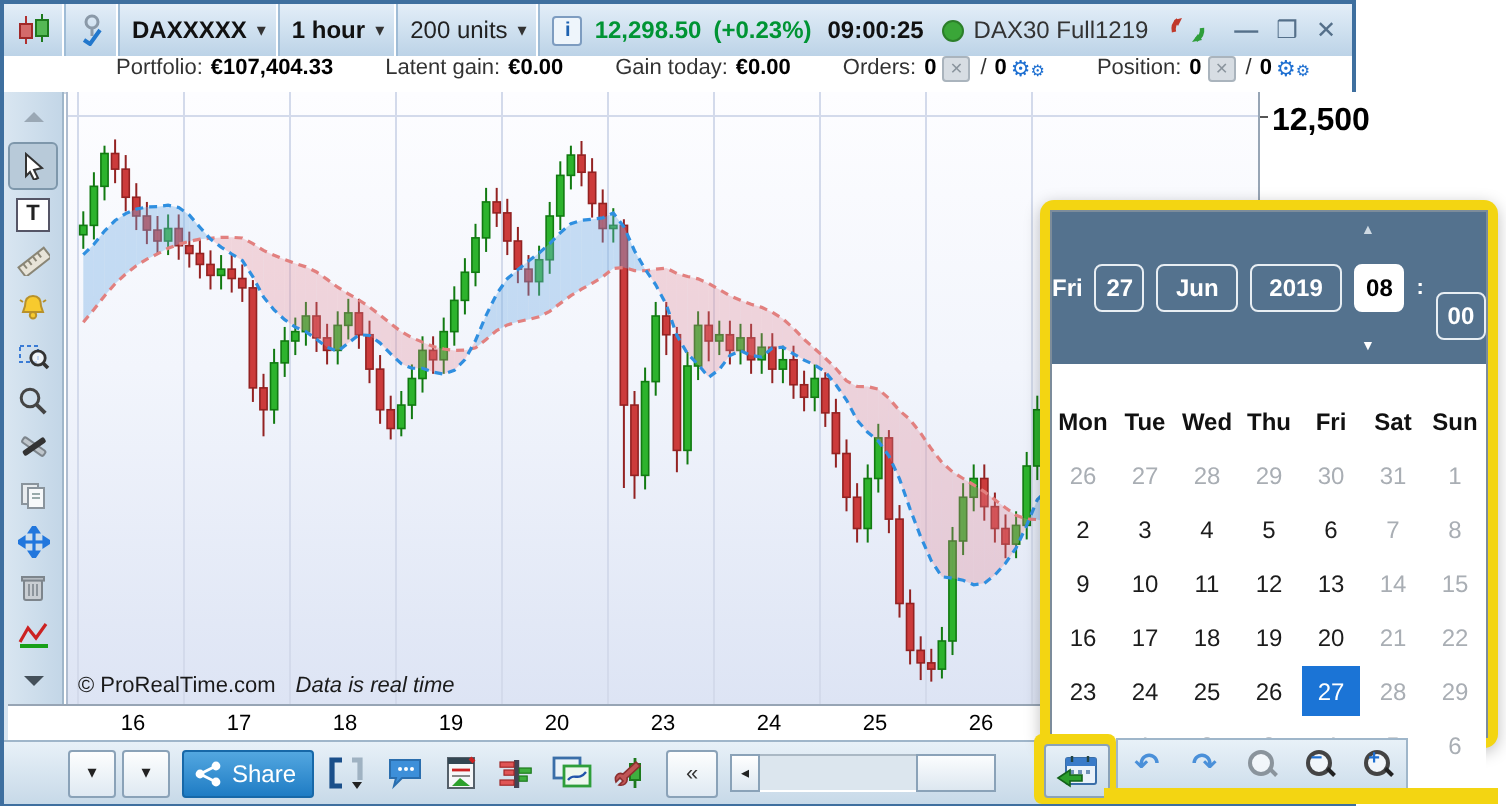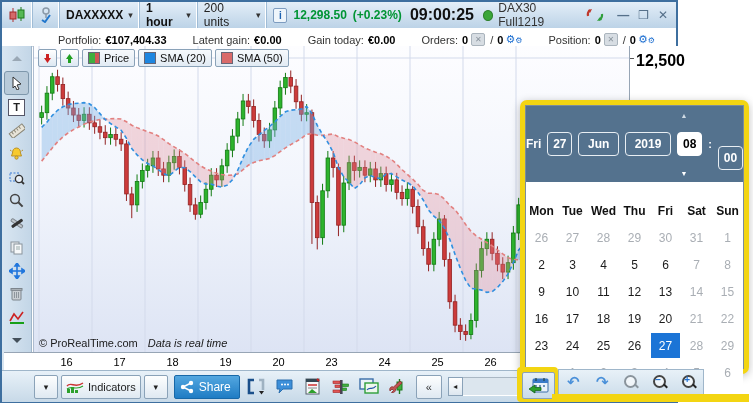--- a/index.html
+++ b/index.html
@@ -7,30 +7,30 @@
   
   #appwin{position:absolute;left:0;top:0;width:678px;height:403px;background:#fff;border:2px solid #3e6f9f;box-sizing:border-box;}
   
   #titlebar{position:absolute;left:0;top:0;width:674px;height:26px;display:flex;align-items:center;
     background:linear-gradient(#e3eef8,#bcd3e7);border-bottom:1px solid #8fb0cc;}
   .tb-sec{height:26px;display:flex;align-items:center;padding:0 6px;border-right:1px solid #9fbcd6;box-shadow:inset -1px 0 0 #fff;}
   .tb-plain{border-right:none;box-shadow:none;}
   .tb-label{font-weight:bold;font-size:12px;color:#111;}
   .tb-caret{font-size:9px;color:#333;margin-left:5px;}
   .price-txt{font-weight:bold;font-size:12px;color:#009434;margin-left:6px;}
-  .time-txt{font-weight:bold;font-size:16px;color:#111;margin-left:8px;}
+  .time-txt{font-weight:bold;font-size:12px;color:#111;margin-left:8px;}
   .feed-dot{width:9px;height:9px;border-radius:50%;background:#3aa638;border:1px solid #2c7f2a;margin:0 5px 0 9px;}
   .feed-txt{font-size:12px;color:#333;}
   .winbtn{font-size:12px;color:#55708a;font-weight:bold;margin-left:9px;cursor:default;}
   #info-icon{width:13px;height:13px;border:1px solid #7d9cc0;background:#eef5fb;color:#1d62b0;font-weight:bold;
     font-size:10px;display:flex;align-items:center;justify-content:center;border-radius:2px;}
   
   .mini-candles{position:relative;width:18px;height:16px;}
   
-  #portbar{position:absolute;left:0;top:26px;width:674px;height:18px;background:#fff;display:flex;align-items:flex-end;font-size:11px;border-bottom:1px solid #cdd6e2;}
+  #portbar{position:absolute;left:0;top:26px;width:674px;height:18px;background:#fff;display:flex;align-items:flex-start;font-size:11px;border-bottom:1px solid #cdd6e2;}
   #portbar .lbl{color:#333;margin-left:26px;}
   #portbar .val{font-weight:bold;color:#000;margin-left:4px;}
   .mini-x{display:inline-block;width:12px;height:11px;background:#d7dde3;border:1px solid #aab4bd;color:#8a949d;
     font-size:8px;line-height:11px;text-align:center;margin:0 3px;border-radius:2px;}
   .gear{color:#1d6fd1;font-size:11px;margin-left:2px;}
   
   #lefttools{position:absolute;left:0;top:44px;width:29px;height:356px;background:linear-gradient(90deg,#d9e6f1,#c3d6e7);
     border-right:1px solid #9fb6ca;display:flex;flex-direction:column;align-items:center;}
   .ltool{width:23px;height:22px;display:flex;align-items:center;justify-content:center;margin-top:2px;}
   .ltool.sel{background:#b8cad9;border:1px solid #7e97ab;border-radius:3px;}
@@ -562,44 +562,20 @@
           <polygon points="458.15,245.6805555555557 463.45,241.51388888888857 463.45,203.90340909090935 458.15,199.78409090909065" fill="rgba(226,138,148,0.32)" stroke="none"></polygon>
           <polygon points="463.45,241.51388888888857 468.74999999999994,235.61111111111143 468.74999999999994,207.8806818181813 463.45,203.90340909090935" fill="rgba(226,138,148,0.32)" stroke="none"></polygon>
           <polygon points="468.74999999999994,235.61111111111143 474.04999999999995,227.97222222222285 474.04999999999995,211.64488636363598 468.74999999999994,207.8806818181813" fill="rgba(226,138,148,0.32)" stroke="none"></polygon>
           <polygon points="474.04999999999995,227.97222222222285 479.34999999999997,216.6875 479.34999999999997,213.49147727272663 474.04999999999995,211.64488636363598" fill="rgba(226,138,148,0.32)" stroke="none"></polygon>
           <polygon points="479.34999999999997,216.6875 484.65,203.84027777777715 484.65,213.7755681818187 479.34999999999997,213.49147727272663" fill="rgba(120,175,228,0.40)" stroke="none"></polygon>
           <polygon points="484.65,203.84027777777715 489.95,198.6319444444443 489.95,215.3380681818187 484.65,213.7755681818187" fill="rgba(120,175,228,0.40)" stroke="none"></polygon>
           <polygon points="489.95,198.6319444444443 495.24999999999994,194.94270833333286 495.24999999999994,215.74644886363598 489.95,215.3380681818187" fill="rgba(120,175,228,0.40)" stroke="none"></polygon>
           <polyline points="7.65,115.125 12.95,108.73295454545467 18.25,101.95028409090935 23.549999999999997,95.87784090909065 28.85,90.97727272727337 34.15,86.85795454545467 39.449999999999996,83.59090909090935 44.75,80.9275568181813 50.05,78.15767045454533 55.349999999999994,76.13352272727337 60.65,74.64204545454533 65.95,73.57670454545467 71.25,73.1150568181813 76.55,72.68892045454533 81.85000000000001,72.65340909090935 87.15,73.00852272727337 92.45,75.81392045454533 97.75,79.22301136363598 103.05,81.63778409090935 108.35000000000001,83.73295454545467 113.65,85.72159090909065 118.95,87.42613636363598 124.25,89.98295454545467 129.54999999999998,93.71164772727337 134.85,97.61789772727337 140.15,100.8849431818187 145.45,104.0099431818187 150.75,107.4900568181813 156.05,111.57386363636402 161.35,115.83522727272663 166.65,119.84801136363598 171.95,122.86647727272663 177.25,125.0681818181813 182.55,127.234375 187.85,128.51278409090935 193.15,129.22301136363598 198.45,129.08096590909065 203.75,127.94460227272663 209.05,123.71875 214.35,119.2443181818187 219.65,116.4744318181813 224.95,114.84090909090935 230.25,113.70454545454533 235.55,112.42613636363598 240.85,109.65625 246.15,105.67897727272663 251.45,101.80823863636402 256.75,98.61221590909065 262.04999999999995,95.62926136363598 267.34999999999997,92.43323863636402 272.65,88.24289772727337 277.95,87.71022727272663 283.24999999999994,89.30823863636402 288.54999999999995,89.37926136363598 293.84999999999997,88.59801136363598 299.15,88.02982954545467 304.45,90.7286931818187 309.74999999999994,92.22017045454533 315.04999999999995,93.4275568181813 320.34999999999997,95.7713068181813 325.65,98.78977272727337 330.95,101.91477272727337 336.24999999999994,104.11647727272663 341.54999999999995,106.17613636363598 346.84999999999997,107.66761363636402 352.15,110.15340909090935 357.45,113.42045454545467 362.74999999999994,118.17897727272663 368.04999999999995,123.68323863636402 373.34999999999997,128.37073863636402 378.65,133.12926136363598 383.95,138.24289772727337 389.24999999999994,144.421875 394.54999999999995,147.22727272727337 399.84999999999997,147.29829545454533 405.15,148.57670454545467 410.45,153.1931818181813 415.74999999999994,159.30113636363598 421.04999999999995,163.84659090909065 426.34999999999997,170.59375 431.65,178.40625 436.95,185.2244318181813 442.24999999999994,189.9119318181813 447.54999999999995,193.25 452.84999999999997,196.44602272727337 458.15,199.78409090909065 463.45,203.90340909090935 468.74999999999994,207.8806818181813 474.04999999999995,211.64488636363598 479.34999999999997,213.49147727272663 484.65,213.7755681818187 489.95,215.3380681818187 495.24999999999994,215.74644886363598" fill="none" stroke="#e2807f" stroke-width="1.6" stroke-dasharray="4 3"></polyline>
           <polyline points="7.65,81.35763888888857 12.95,76.14930555555571 18.25,69.55208333333286 23.549999999999997,64.25694444444429 28.85,60.784722222222854 34.15,58.527777777777146 39.449999999999996,57.48611111111143 44.75,57.3125 50.05,56.61805555555571 55.349999999999994,57.746527777777146 60.65,61.47916666666714 65.95,67.64236111111143 71.25,73.54513888888857 76.55,77.53819444444429 81.85000000000001,81.01041666666714 87.15,84.22222222222285 92.45,92.38194444444429 97.75,102.45138888888857 103.05,108.96180555555571 108.35000000000001,113.82291666666714 113.65,117.55555555555571 118.95,119.8125 124.25,123.63194444444429 129.54999999999998,127.625 134.85,129.70833333333286 140.15,125.54166666666714 145.45,121.375 150.75,121.72222222222285 156.05,125.54166666666714 161.35,130.92361111111143 166.65,135.87152777777715 171.95,138.12847222222285 177.25,138.12847222222285 182.55,140.0381944444443 187.85,141.07986111111143 193.15,139.17013888888857 198.45,133.7881944444443 203.75,124.23958333333286 209.05,111.65277777777715 214.35,100.97569444444429 219.65,93.33680555555571 224.95,88.82291666666714 230.25,84.48263888888857 235.55,80.48958333333286 240.85,75.80208333333286 246.15,70.42013888888857 251.45,65.81944444444429 256.75,64.17013888888857 262.04999999999995,63.64930555555571 267.34999999999997,62.95486111111143 272.65,60.52430555555571 277.95,67.38194444444429 283.24999999999994,79.36111111111143 288.54999999999995,88.5625 293.84999999999997,96.375 299.15,106.35763888888857 304.45,121.80902777777715 309.74999999999994,130.8368055555557 315.04999999999995,136.21875 320.34999999999997,142.64236111111143 325.65,138.73611111111143 330.95,131.79166666666714 336.24999999999994,129.36111111111143 341.54999999999995,131.79166666666714 346.84999999999997,132.48611111111143 352.15,127.97222222222285 357.45,127.625 362.74999999999994,130.92361111111143 368.04999999999995,134.04861111111143 373.34999999999997,136.47916666666714 378.65,139.95138888888857 383.95,146.375 389.24999999999994,154.01388888888857 394.54999999999995,164.08333333333286 399.84999999999997,170.15972222222285 405.15,174.5 410.45,181.96527777777715 415.74999999999994,193.42361111111143 421.04999999999995,208.52777777777715 426.34999999999997,222.41666666666714 431.65,234.39583333333286 436.95,242.3819444444443 442.24999999999994,243.07638888888857 447.54999999999995,244.1180555555557 452.84999999999997,246.375 458.15,245.6805555555557 463.45,241.51388888888857 468.74999999999994,235.61111111111143 474.04999999999995,227.97222222222285 479.34999999999997,216.6875 484.65,203.84027777777715 489.95,198.6319444444443 495.24999999999994,194.94270833333286" fill="none" stroke="#2f8fe0" stroke-width="1.6" stroke-dasharray="4 3"></polyline>
         </svg>
-      <div id="legend">
-        <div class="leg-btn">
-            <svg width="11" height="11">
-              <path d="M5.5 10 L2 5 L4 5 L4 1 L7 1 L7 5 L9 5 Z" fill="#cc2222"></path>
-            </svg>
-          </div>
-        <div class="leg-btn">
-            <svg width="11" height="11">
-              <path d="M5.5 1 L9 6 L7 6 L7 10 L4 10 L4 6 L2 6 Z" fill="#22a022"></path>
-            </svg>
-          </div>
-        <div class="leg-chip">
-          <span class="swatch" style="background:linear-gradient(90deg,#3fae3f 55%,#d05555 55%);"></span>
-          <span>Price</span>
-        </div>
-        <div class="leg-chip">
-          <span class="swatch" style="background:#1e86e0;"></span>
-          <span>SMA (20)</span>
-        </div>
-        <div class="leg-chip">
-          <span class="swatch" style="background:#d96a6a;"></span>
-          <span>SMA (50)</span>
-        </div>
-      </div>
       <div id="copyright">
         <span>© ProRealTime.com</span><span class="it">Data is real time</span>
       </div>
     </div>
 
     <div id="priceaxis">
       <div id="ptick"></div>
       <div id="plabel">12,500</div>
     </div>
 
@@ -612,30 +588,20 @@
         <span class="taxlbl" style="left: 327.5px;">23</span>
         <span class="taxlbl" style="left: 380.5px;">24</span>
         <span class="taxlbl" style="left: 433.5px;">25</span>
         <span class="taxlbl" style="left: 486.5px;">26</span>
       </div>
 
     <div id="bottombar">
       <div class="bbtn" style="margin-left:32px;width:14px;">
           <span style="font-size:9px;">▾</span>
         </div>
-      <div class="bbtn">
-        <svg width="18" height="14" style="margin-right:4px;">
-            <rect x="1" y="9" width="3" height="4" fill="#2ca02c"></rect>
-            <rect x="5" y="7" width="3" height="6" fill="#2ca02c"></rect>
-            <rect x="9" y="10" width="3" height="3" fill="#2ca02c"></rect>
-            <path d="M1 6 C5 1 9 9 17 3" fill="none" stroke="#cc3333" stroke-width="1.4"></path>
-            <path d="M1 9 C6 5 10 11 17 6" fill="none" stroke="#2ca02c" stroke-width="1.2"></path>
-          </svg>
-        <span>Indicators</span>
-      </div>
       <div class="bbtn" style="width:14px;">
           <span style="font-size:9px;">▾</span>
         </div>
       <div id="sharebtn">
         <svg width="15" height="14" style="margin-right:4px;">
             <circle cx="11" cy="3" r="2.2" fill="#fff"></circle>
             <circle cx="3" cy="7" r="2.2" fill="#fff"></circle>
             <circle cx="11" cy="11" r="2.2" fill="#fff"></circle>
             <line x1="3" y1="7" x2="11" y2="3" stroke="#fff" stroke-width="1.4"></line>
             <line x1="3" y1="7" x2="11" y2="11" stroke="#fff" stroke-width="1.4"></line>

